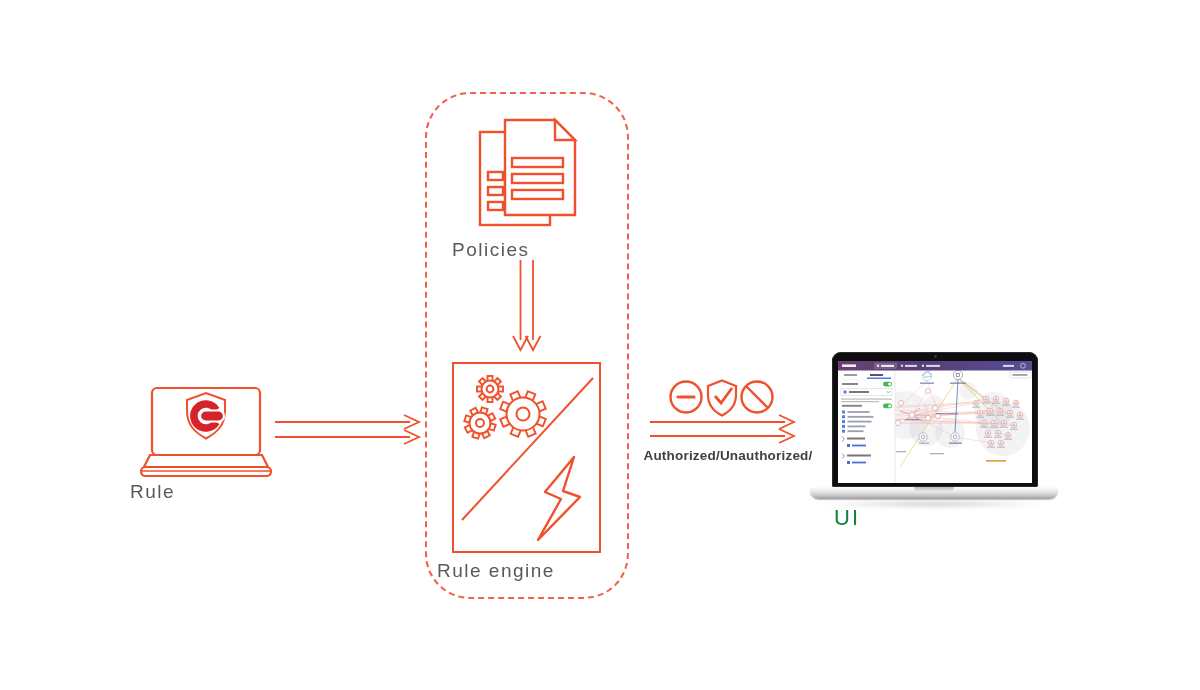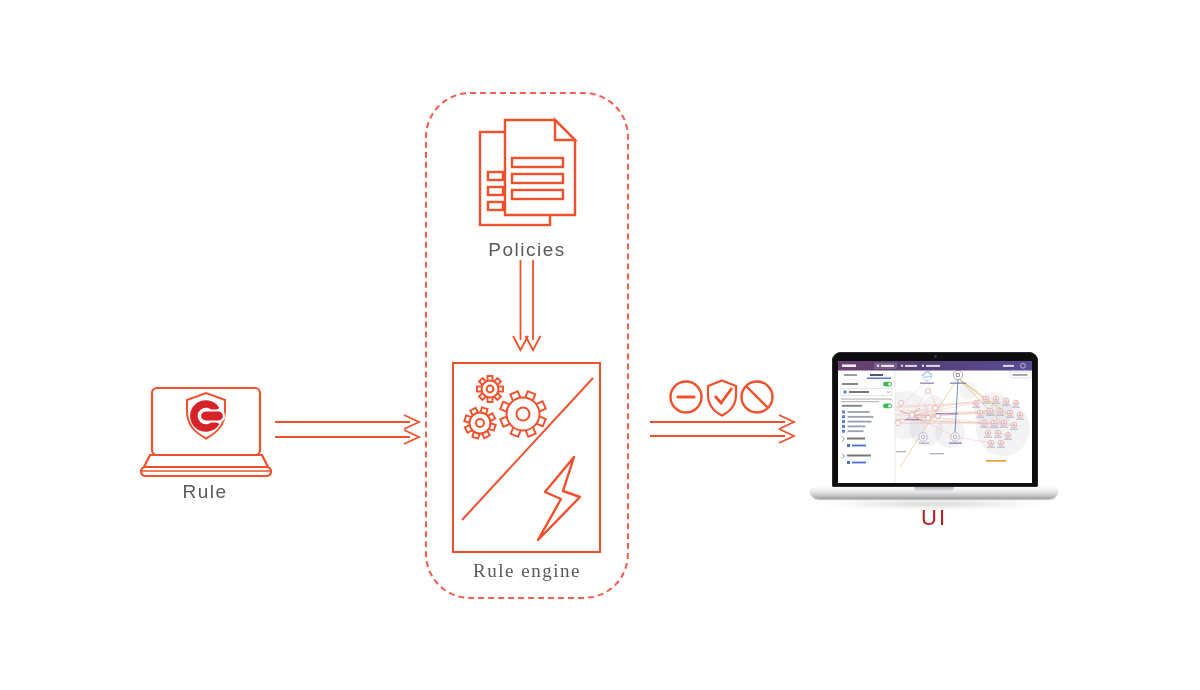--- a/index.html
+++ b/index.html
@@ -1,25 +1,25 @@
 <!DOCTYPE html>
 <html><head>
 <meta charset="utf-8">
 <style>
   html,body{margin:0;padding:0;background:#ffffff;}
   #canvas{position:relative;width:1200px;height:690px;background:#ffffff;overflow:hidden;
           font-family:"Liberation Sans",sans-serif;}
   svg{display:block;}
   .abs{position:absolute;}
-  .lbl{position:absolute;color:#58595B;letter-spacing:1.5px;text-align:center;
+  .lbl{position:absolute;color:#58595B;letter-spacing:1.5px;text-align:left;
        font-family:"Liberation Sans",sans-serif;font-weight:500;}
   .lbl-agent{left:130px;top:481px;width:150px;font-size:19px;}
   .lbl-policies{left:452px;top:239px;width:150px;font-size:19px;}
-  .lbl-rule{left:437px;top:560px;width:180px;font-size:19px;font-family:Liberation Serif, serif;}
-  .lbl-ui{left:834px;top:505px;width:200px;font-size:22px;letter-spacing:2px;color:#b91c1c;}
+  .lbl-rule{left:437px;top:560px;width:180px;font-size:19px;}
+  .lbl-ui{left:834px;top:505px;width:200px;font-size:22px;letter-spacing:2px;color:#15803d;}
   .lbl-verdict{left:628px;top:448px;width:200px;font-size:13.5px;font-weight:700;
                color:#414042;letter-spacing:.2px;line-height:1.25;text-align:center;}
   .dashed-box{position:absolute;left:425px;top:92px;width:204px;height:507px;
               border:2px dashed #F4604F;border-radius:45px;box-sizing:border-box;}
   .rule-box{position:absolute;left:452px;top:362px;width:149px;height:191px;
             border:2.2px solid #F0502B;box-sizing:border-box;background:#fff;}
   
   .bezel{position:absolute;left:832px;top:352px;width:206px;height:135px;background:#0e0e10;
          border-radius:9px 9px 2px 2px;box-shadow:inset 0 0 0 1px #2a2a2c;}
   .camera{position:absolute;left:50%;top:3px;width:3px;height:3px;margin-left:-1.5px;
@@ -145,20 +145,21 @@
       </g>
     </g>
     <g fill="none" stroke="#F0502B" stroke-width="1.8">
       <line x1="5" y1="47" x2="140" y2="47"></line>
       <polyline points="134,40 149,47 134,54"></polyline>
       <line x1="5" y1="61" x2="140" y2="61"></line>
       <polyline points="134,54 149,61 134,68"></polyline>
     </g>
   </svg>
   <div class="lbl lbl-verdict">
+    <div>Authorized/Unauthorized/</div>
   </div>
 
   <div class="bezel">
     <div class="camera"></div>
   </div>
   <div class="screen">
     <svg id="screen-svg" width="194" height="122" viewBox="0 0 194 122">
         <defs>
           <linearGradient id="hg" x1="0" y1="0" x2="1" y2="0">
     <stop offset="0" stop-color="#6B4170"></stop>

